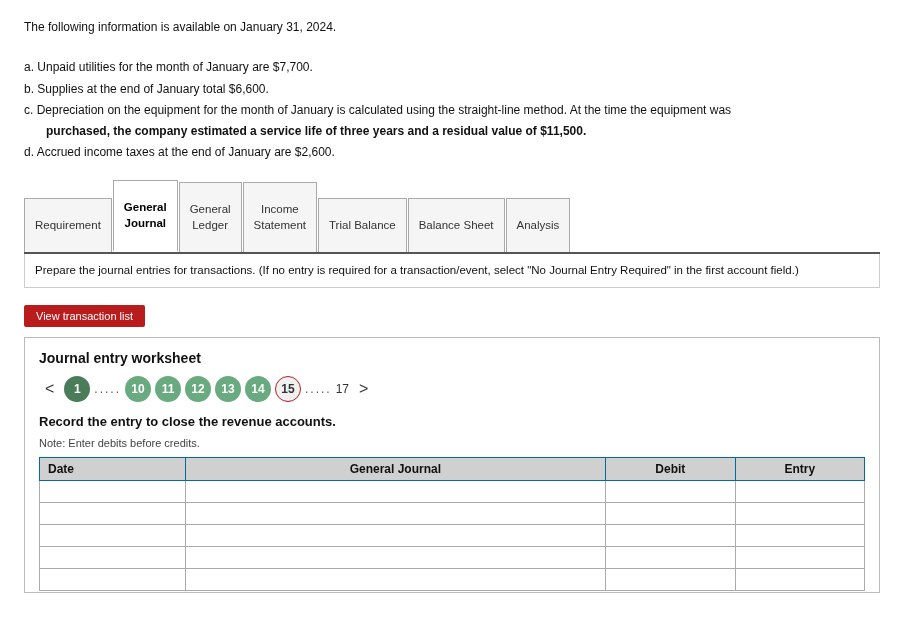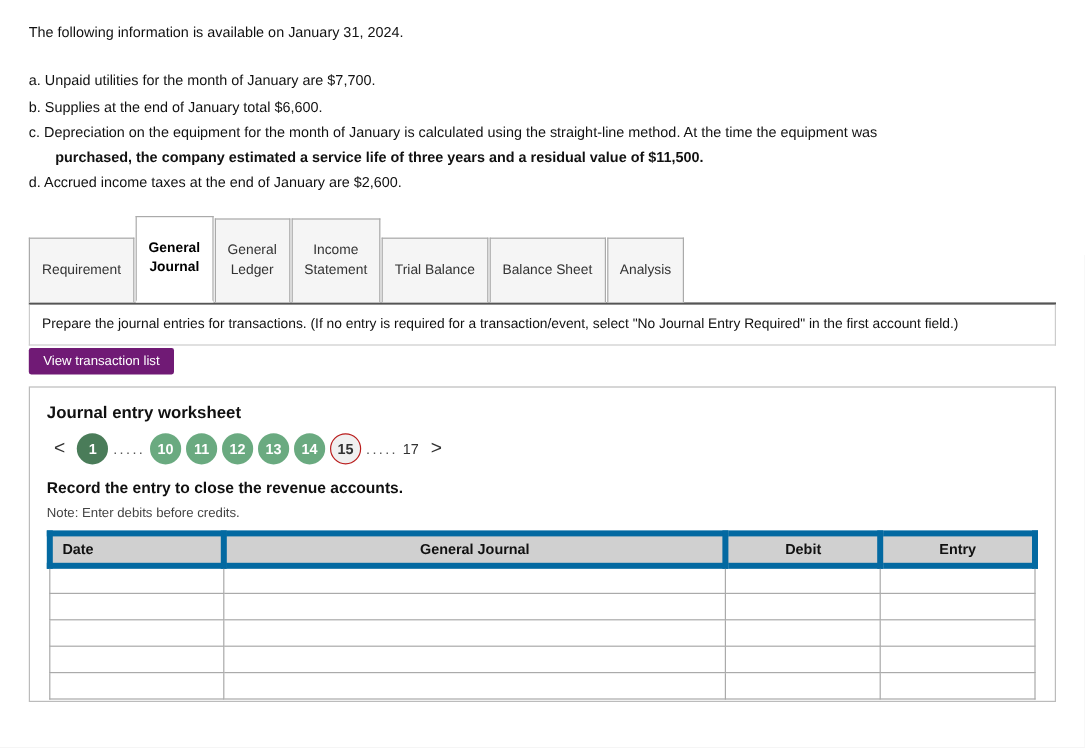--- a/index.html
+++ b/index.html
@@ -64,27 +64,27 @@
       border: 1px solid #ccc;
       border-top: none;
       padding: 8px 10px;
       font-size: 11.5px;
       line-height: 1.5;
       color: #111;
     }
 
     .view-btn {
       display: inline-block;
-      background: #701a75;
+      background: #b91c1c;
       color: #fff;
       padding: 5px 12px;
       font-size: 11px;
       border: none;
       cursor: pointer;
-      margin: 2px 0 10px 0;
+      margin: 17px 0 10px 0;
       border-radius: 2px;
     }
 
     .worksheet-box {
       border: 1px solid #bbb;
       background: #fff;
       padding: 12px 14px 1px 14px;
       margin-bottom: 10px;
     }
     .worksheet-title {
@@ -145,21 +145,21 @@
     }
 
     
     .journal-table {
       width: 100%;
       border-collapse: collapse;
       margin-top: 8px;
     }
     .journal-table th {
       background: #d0d0d0;
-      border: 5px solid #0369a1;
+      border: 1px solid #0369a1;
       padding: 4px 8px;
       font-size: 12px;
       font-weight: bold;
       text-align: center;
     }
     .journal-table th.left { text-align: left; }
     .journal-table td {
       border: 1px solid #aaa;
       padding: 3px 6px;
       height: 22px;

